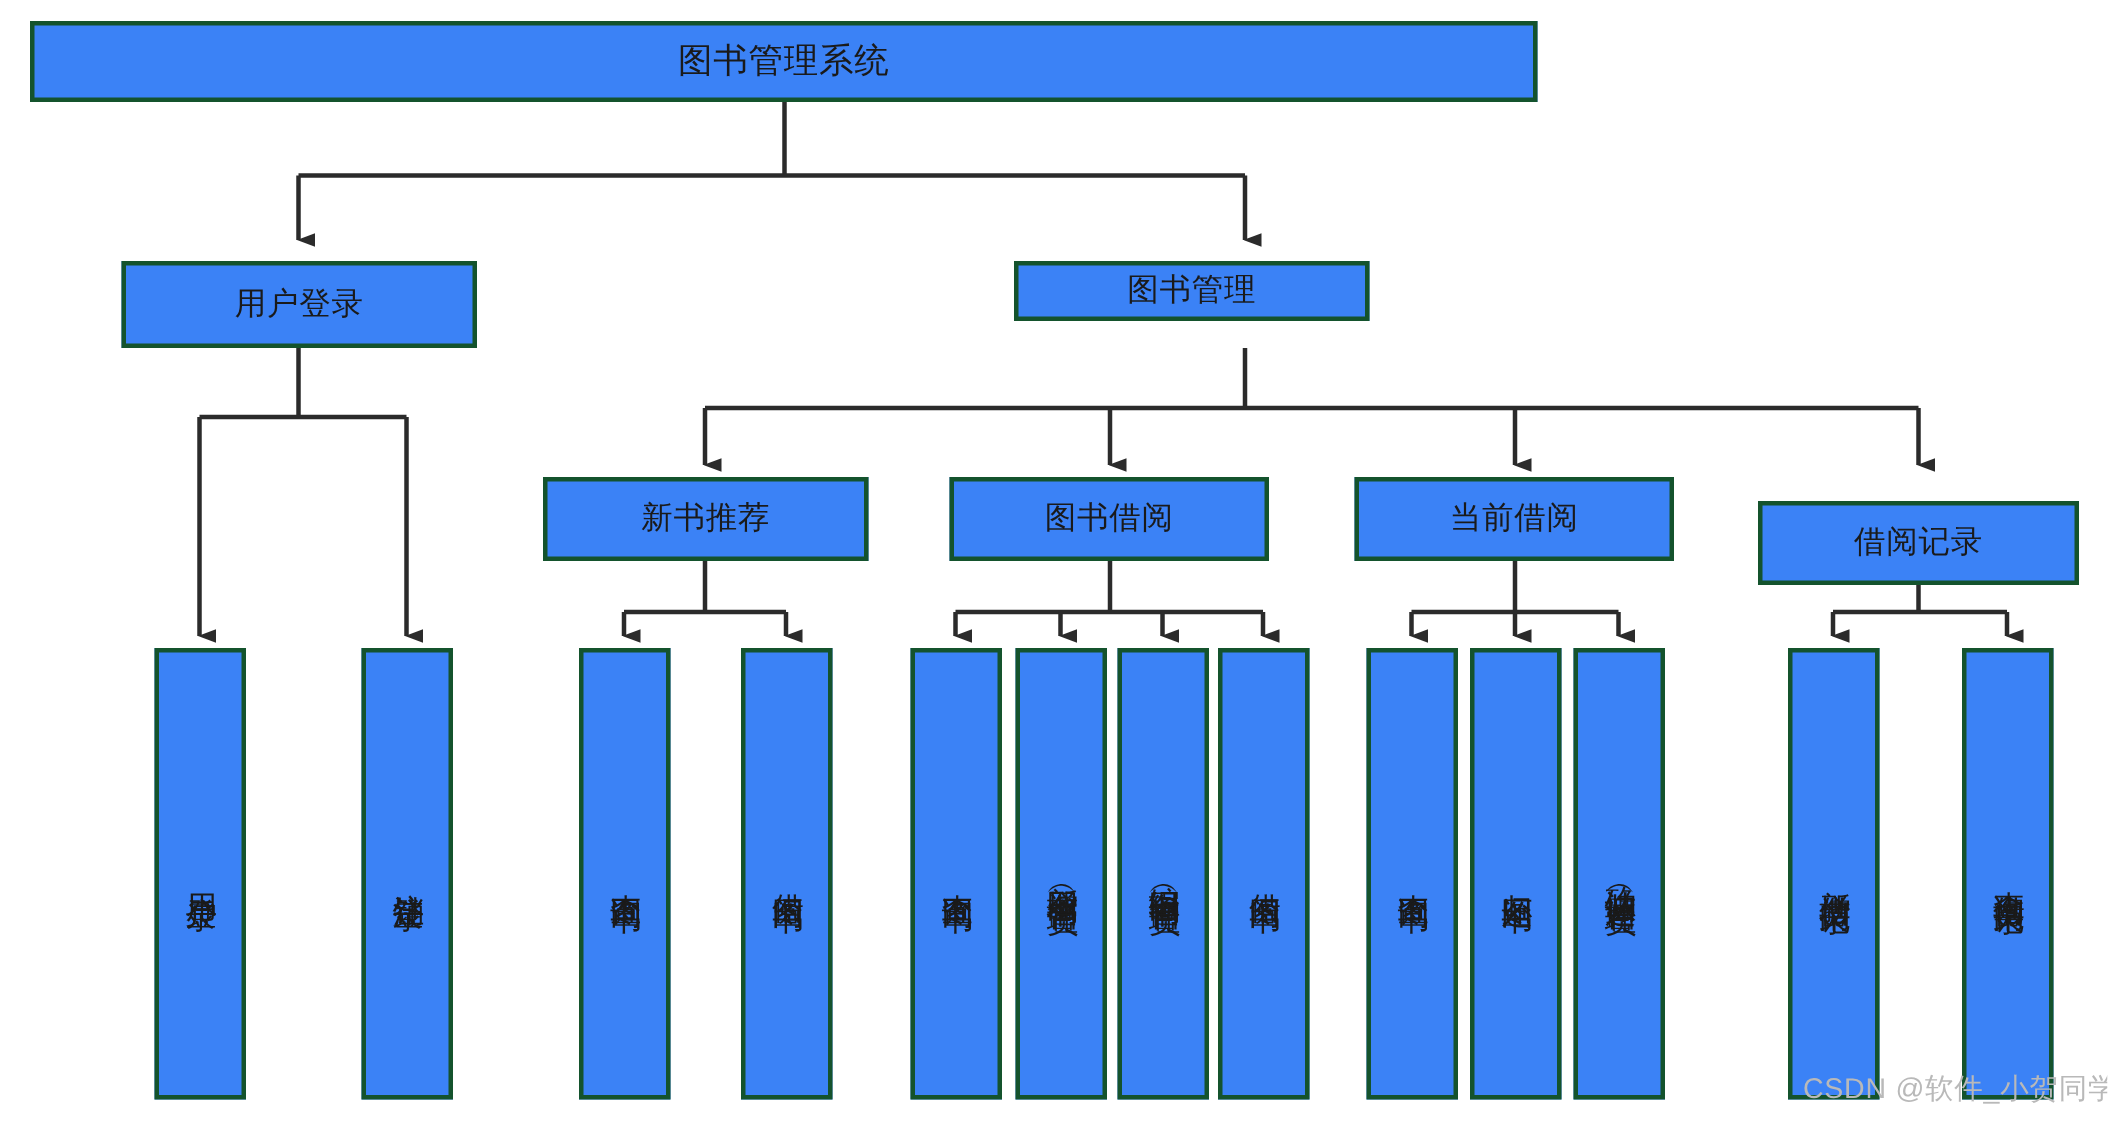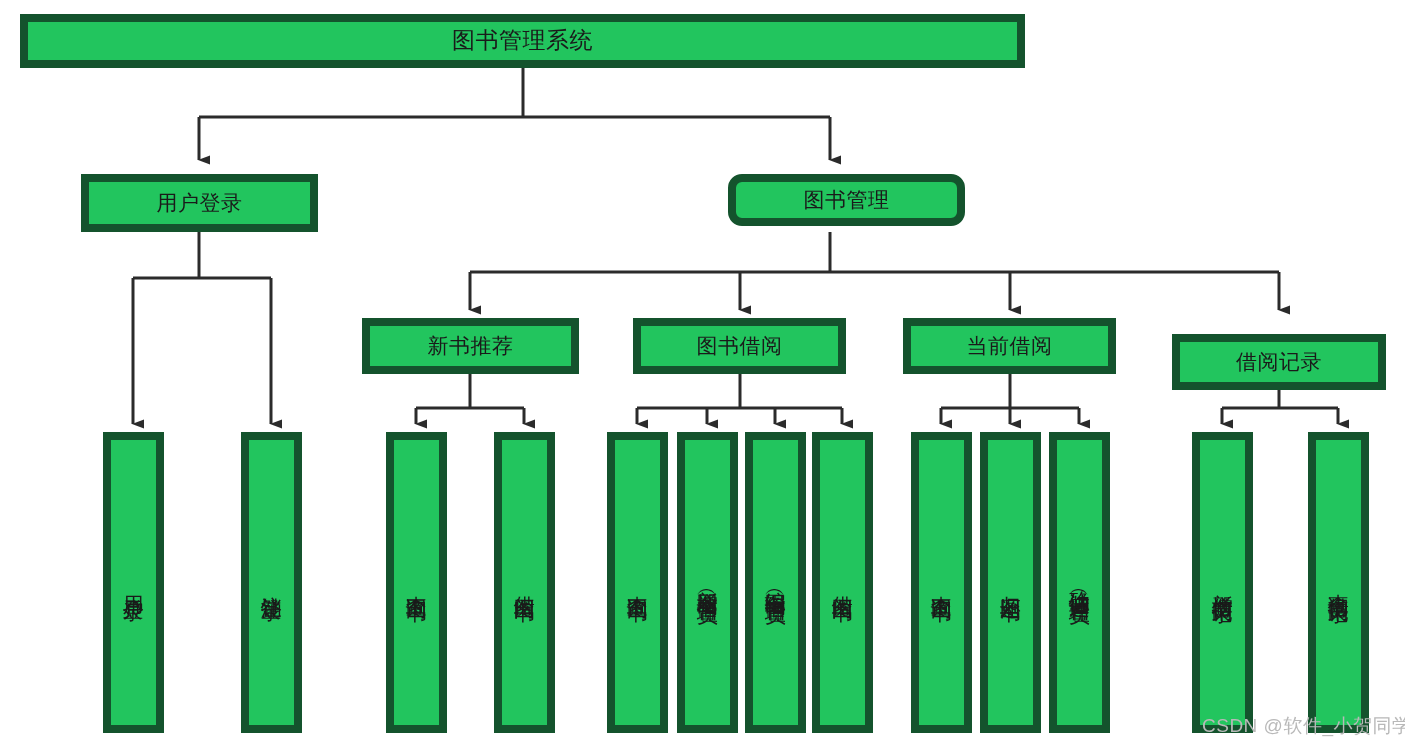--- a/index.html
+++ b/index.html
@@ -21,22 +21,22 @@
     position: absolute;
     left: 0;
     top: 0;
     width: 1405px;
     height: 747px;
     pointer-events: none;
   }
   .node {
     position: absolute;
     box-sizing: border-box;
-    background: #22c55e;
-    border: 8px solid #14532d;
+    background: #3b82f6;
+    border: 3px solid #14532d;
     display: flex;
     align-items: center;
     justify-content: center;
     color: #1a1a1a;
   }
   .node .lbl {
     display: block;
     text-align: center;
     line-height: 1.18;
     letter-spacing: 0.5px;
@@ -125,21 +125,21 @@
     </g>
   </svg>
 
   <div class="node root" style="left:20px; top:14px; width:1005px; height:54px;">
     <span class="lbl">图书管理系统</span>
   </div>
 
   <div class="node lvl1" style="left:81px; top:174px; width:237px; height:58px;">
     <span class="lbl">用户登录</span>
   </div>
-  <div class="node lvl1" style="left:728px; top:174px; width:237px; height:52px;border-radius:14px;">
+  <div class="node lvl1" style="left:676px; top:174px; width:237px; height:40px;">
     <span class="lbl">图书管理</span>
   </div>
 
   <div class="node lvl2" style="left:362px; top:318px; width:217px; height:56px;">
     <span class="lbl">新书推荐</span>
   </div>
   <div class="node lvl2" style="left:633px; top:318px; width:213px; height:56px;">
     <span class="lbl">图书借阅</span>
   </div>
   <div class="node lvl2" style="left:903px; top:318px; width:213px; height:56px;">

